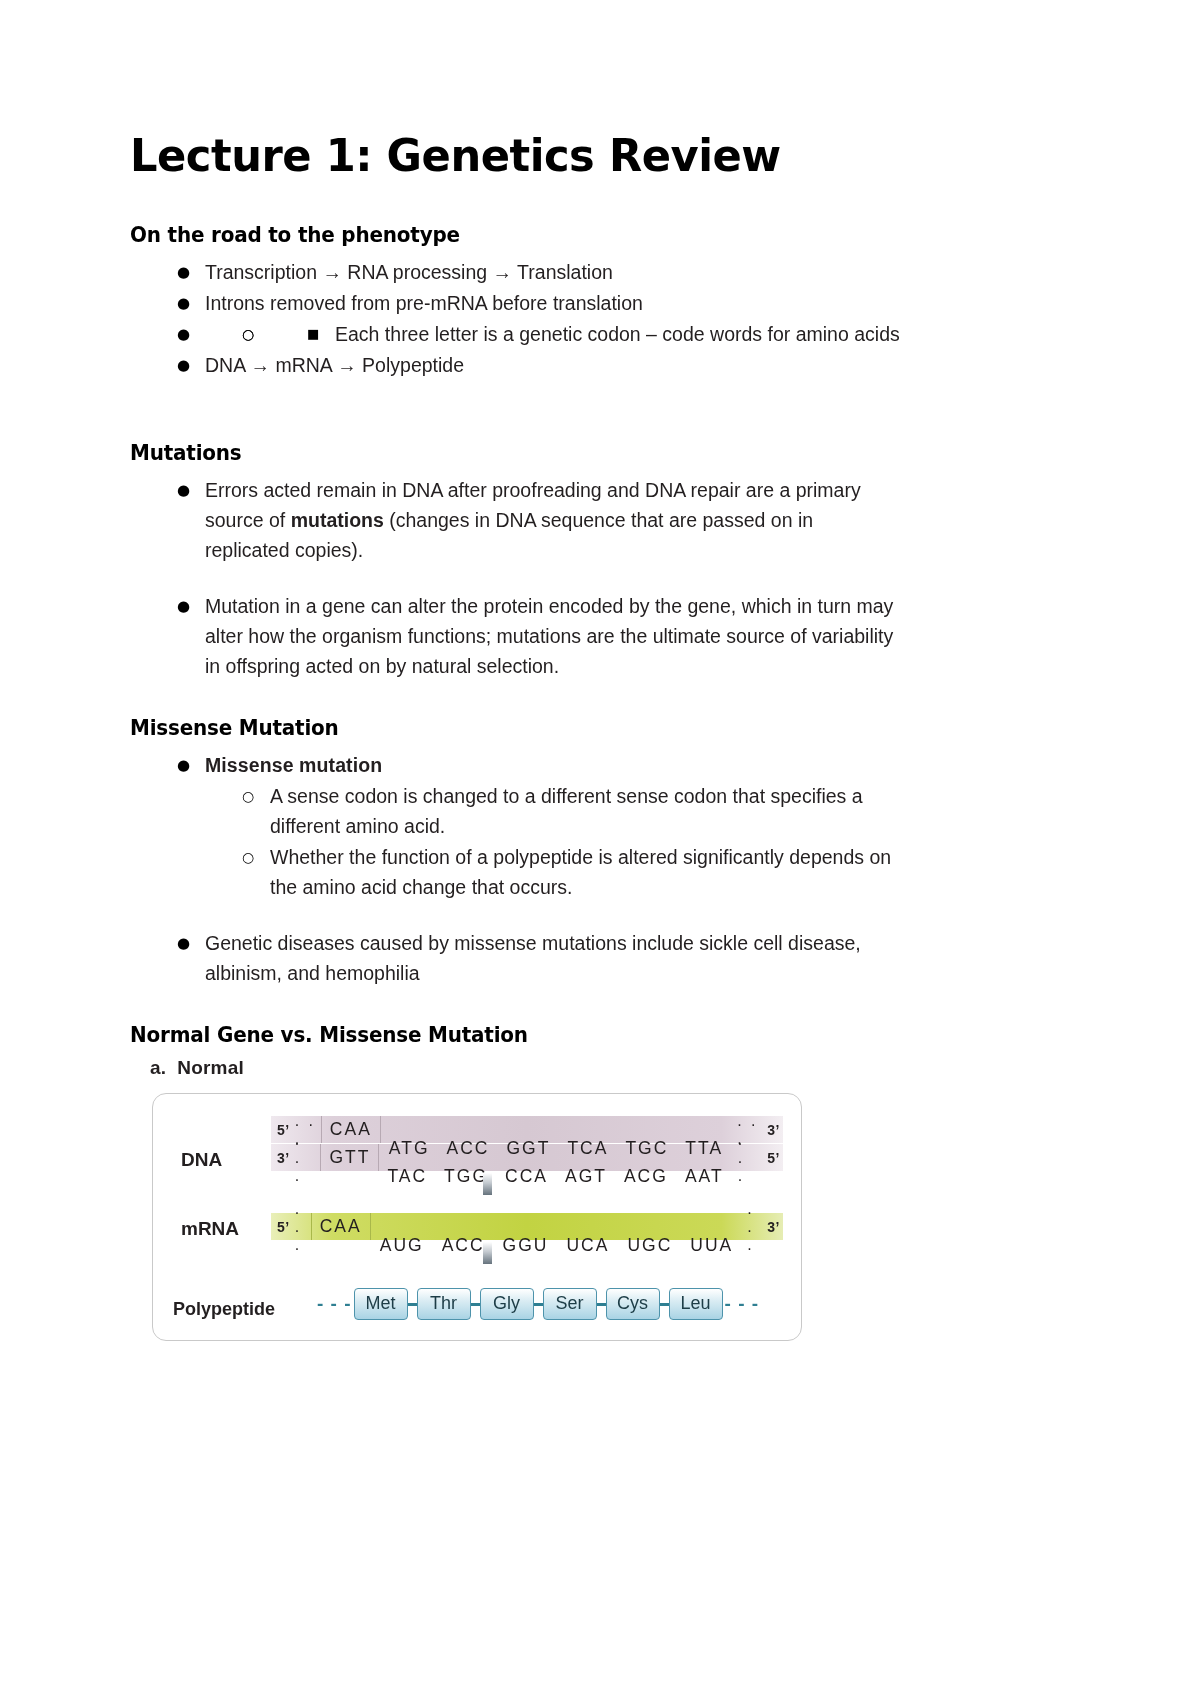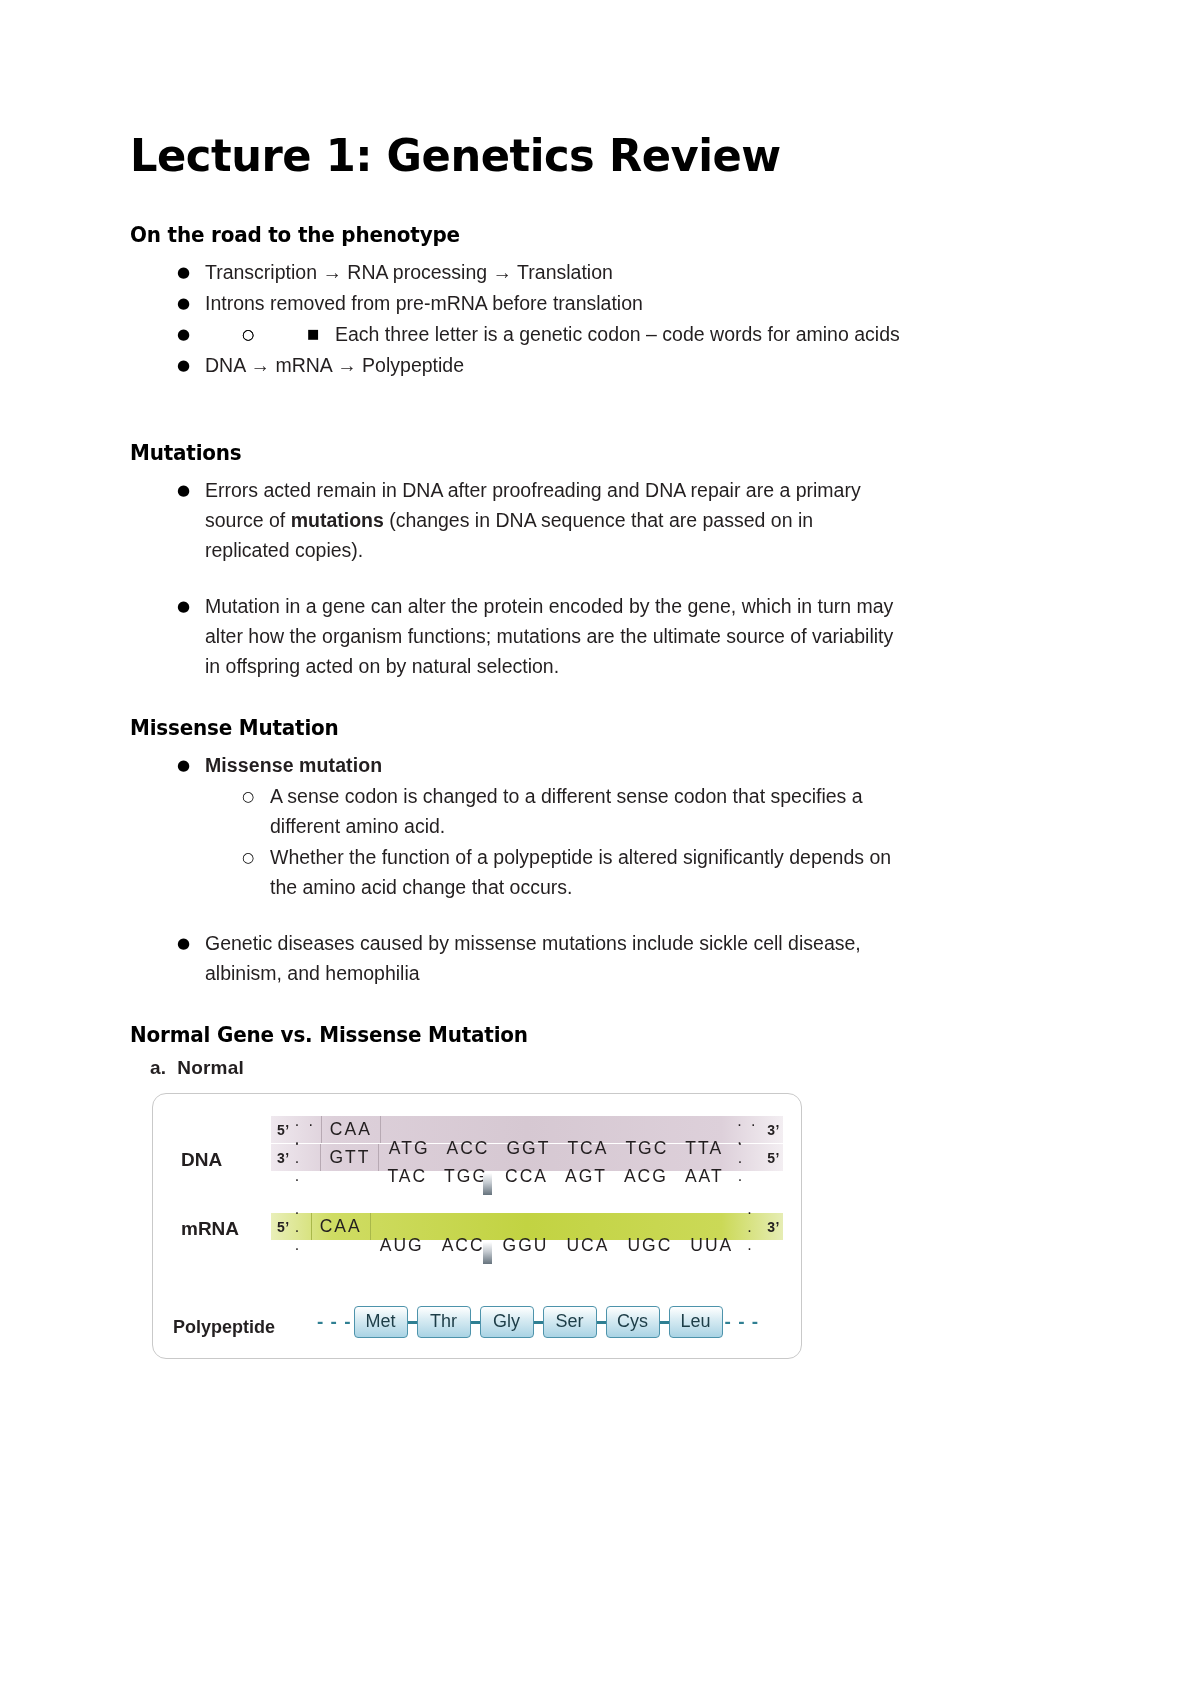--- a/index.html
+++ b/index.html
@@ -210,21 +210,21 @@
     top: 21px;
     width: 0;
     height: 0;
     border-left: 8.5px solid transparent;
     border-right: 8.5px solid transparent;
     border-top: 16px solid #60six;
     border-top-color: #5f6c76;
   }
 
   
-  .poly-row { margin-top: 24px; }
+  .poly-row { margin-top: 6px; }
   .poly-chain {
     display: flex;
     align-items: center;
     padding-left: 44px;
   }
   .dash {
     font-family: "Liberation Sans", sans-serif;
     font-size: 19px;
     font-weight: bold;
     color: #2f7f92;

